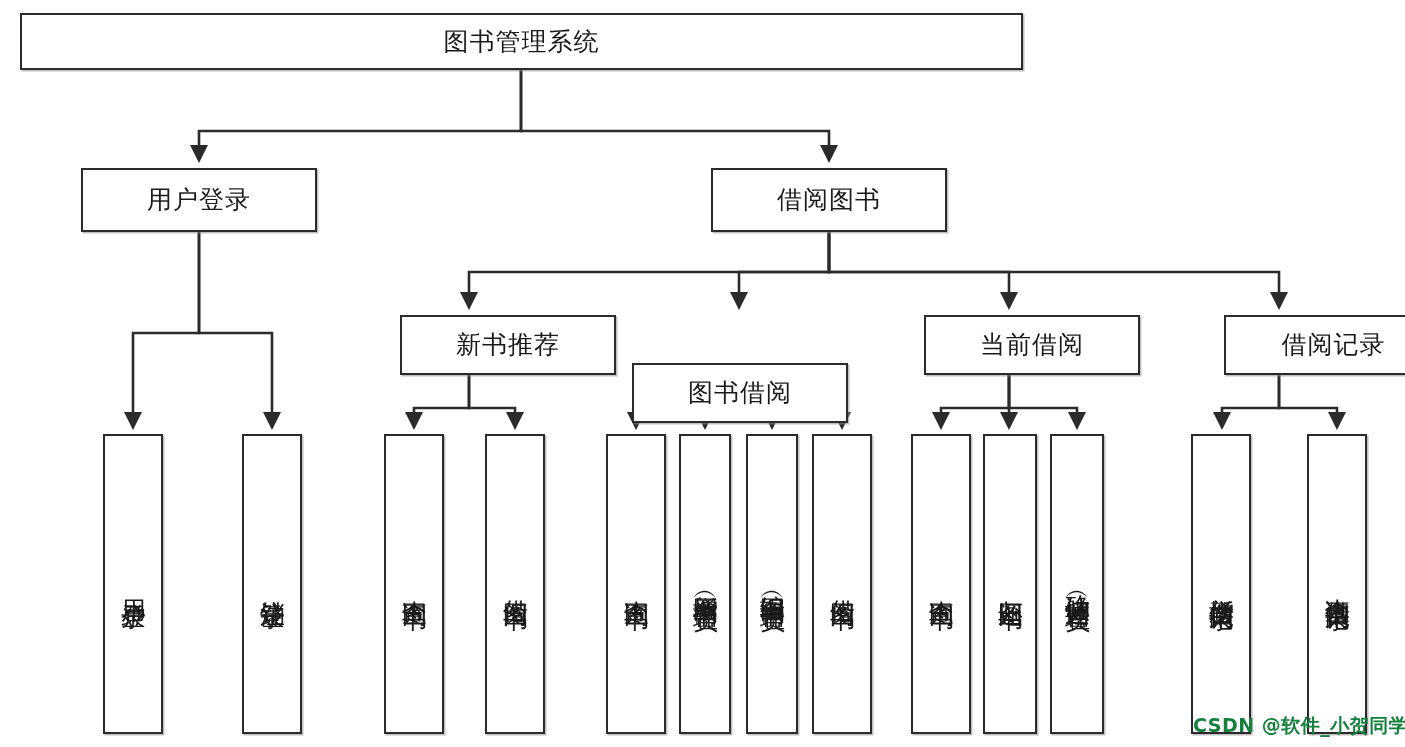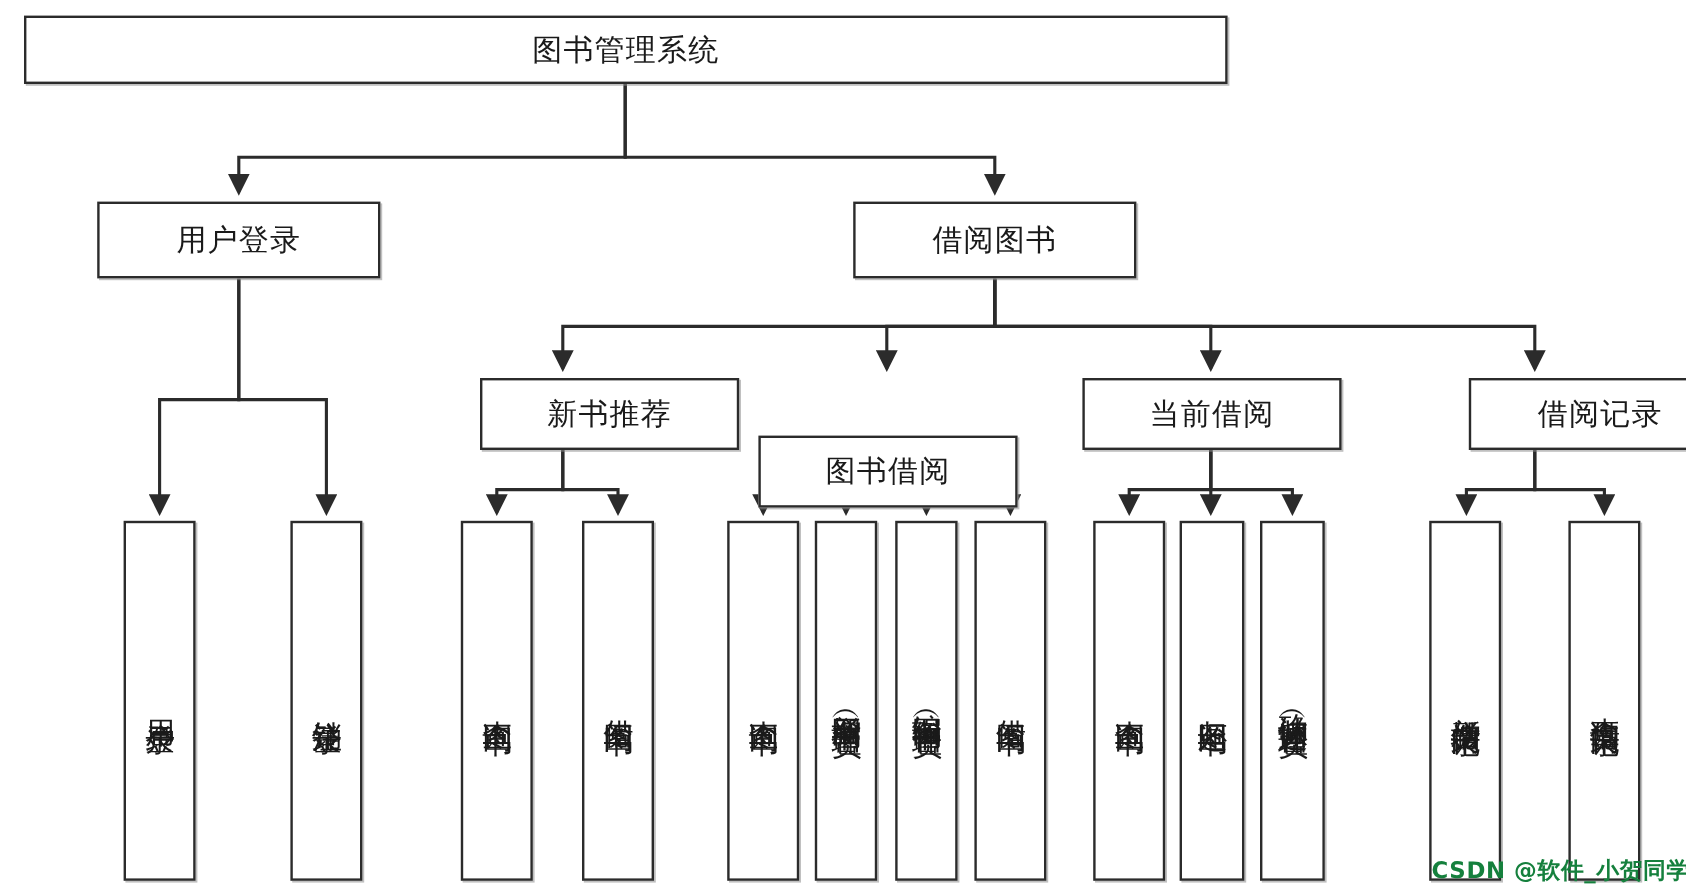--- a/index.html
+++ b/index.html
@@ -124,21 +124,21 @@
   </div>
 
   <div class="node node-h" style="left:361px; top:315px; width:216px; height:60px;margin-left:39px;">
     <span>新书推荐</span>
   </div>
 
   <div class="node node-h" style="left:632px; top:315px; width:216px; height:60px;margin-top:48px;">
     <span>图书借阅</span>
   </div>
 
-  <div class="node node-h" style="left:902px; top:315px; width:216px; height:60px;">
+  <div class="node node-h" style="left:924px; top:315px; width:216px; height:60px;">
     <span>当前借阅</span>
   </div>
 
   <div class="node node-h" style="left:1224px; top:315px; width:219px; height:60px;">
     <span>借阅记录</span>
   </div>
 
   <div class="node node-v" style="left:103px; top:434px; width:60px; height:300px;">
     <span class="vtext">用户登录</span>
   </div>

